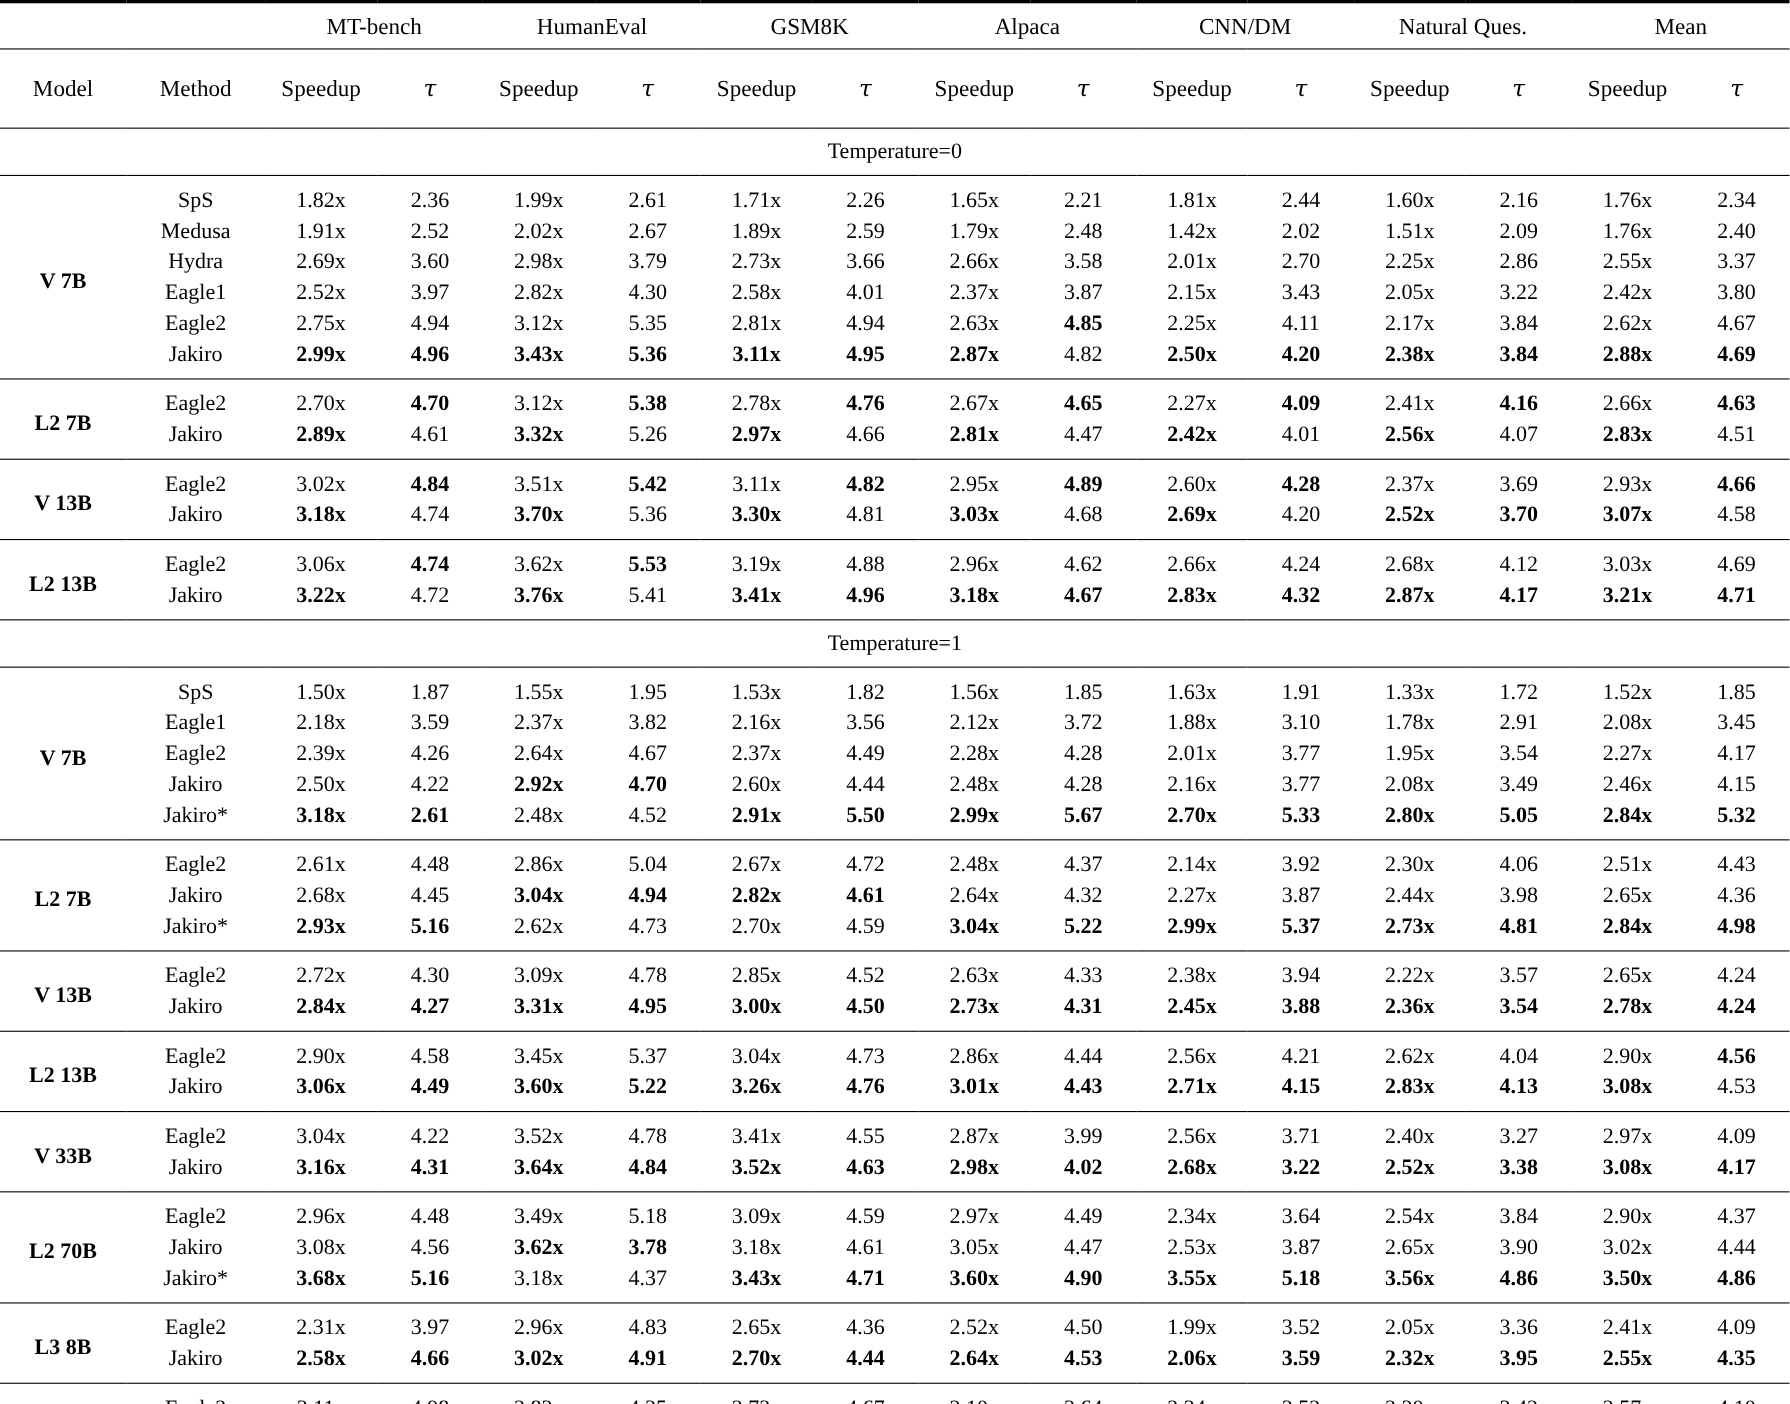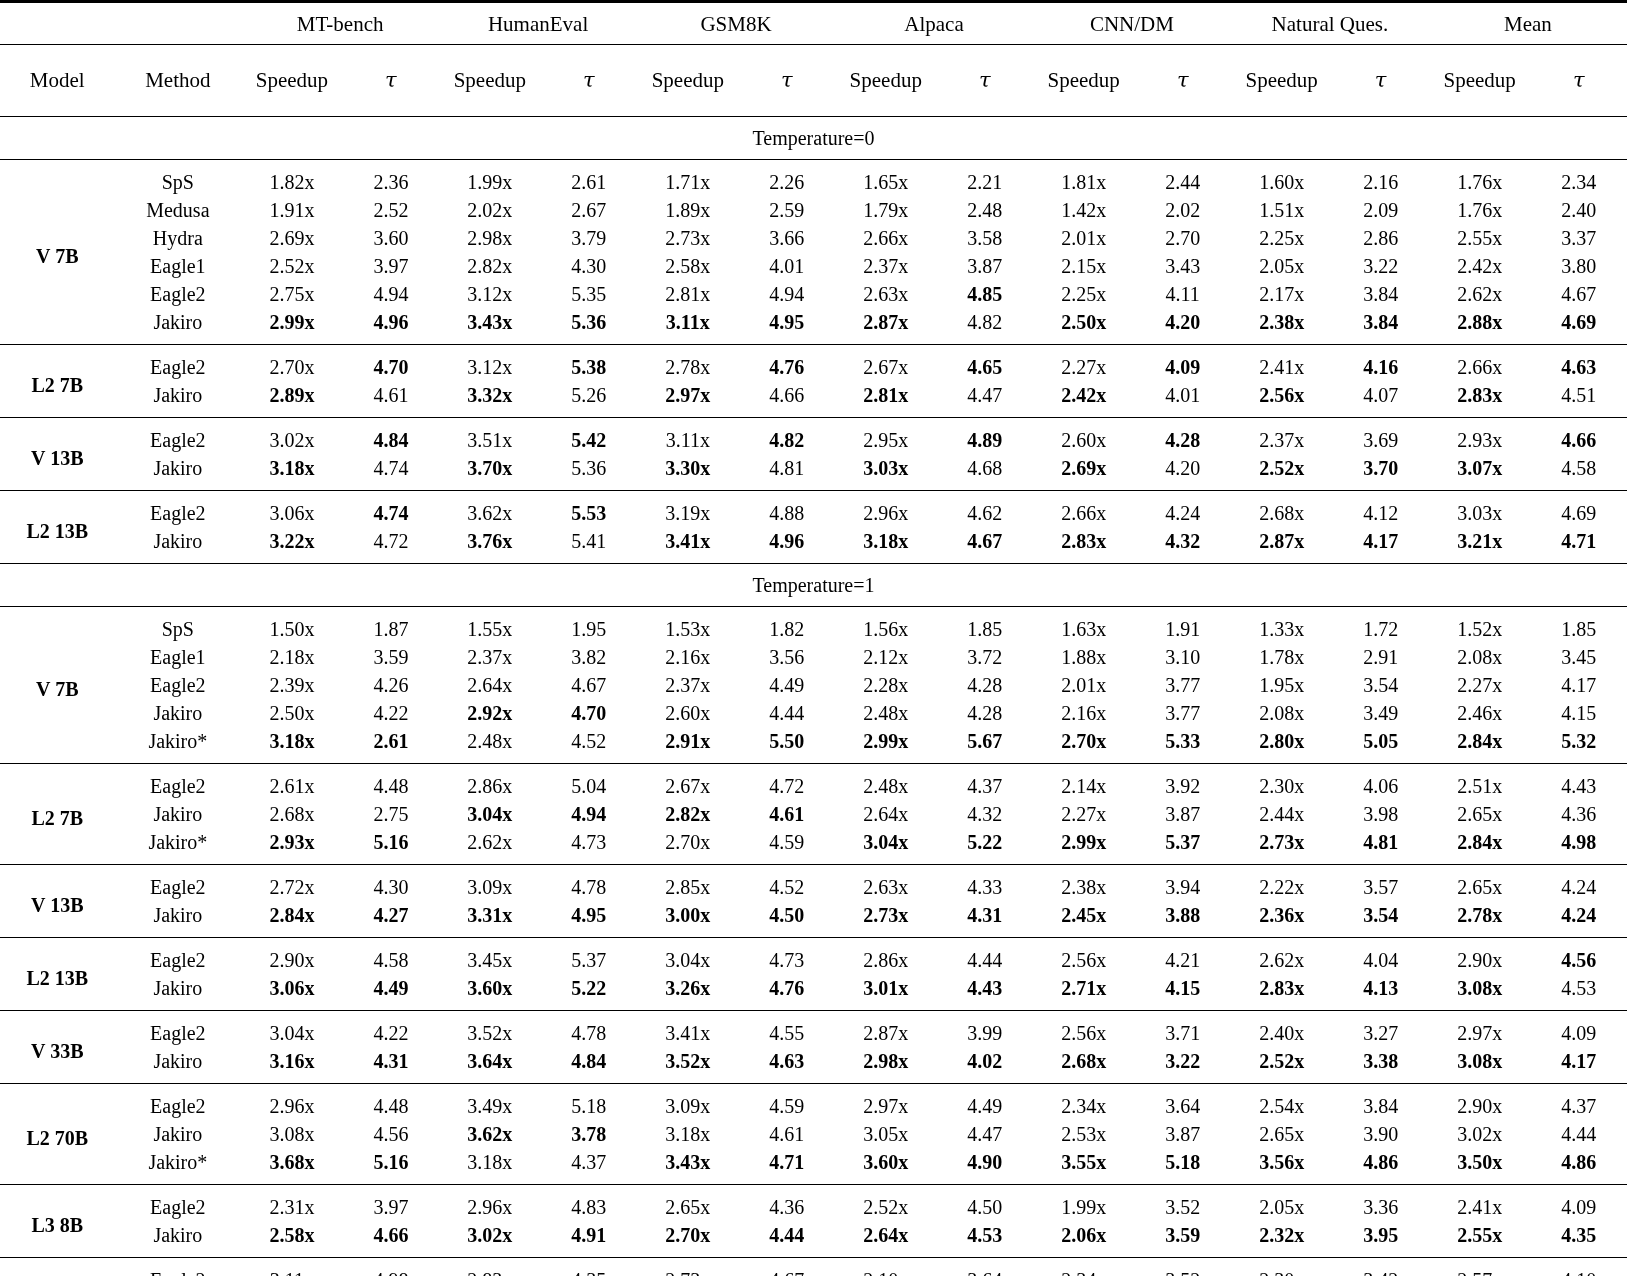--- a/index.html
+++ b/index.html
@@ -417,21 +417,21 @@
           <td>2.14x</td>
           <td>3.92</td>
           <td>2.30x</td>
           <td>4.06</td>
           <td>2.51x</td>
           <td>4.43</td>
         </tr>
         <tr>
           <td class="method-cell">Jakiro</td>
           <td>2.68x</td>
-          <td>2.75</td>
+          <td>4.45</td>
           <td class="bold">3.04x</td>
           <td class="bold">4.94</td>
           <td class="bold">2.82x</td>
           <td class="bold">4.61</td>
           <td>2.64x</td>
           <td>4.32</td>
           <td>2.27x</td>
           <td>3.87</td>
           <td>2.44x</td>
           <td>3.98</td>

